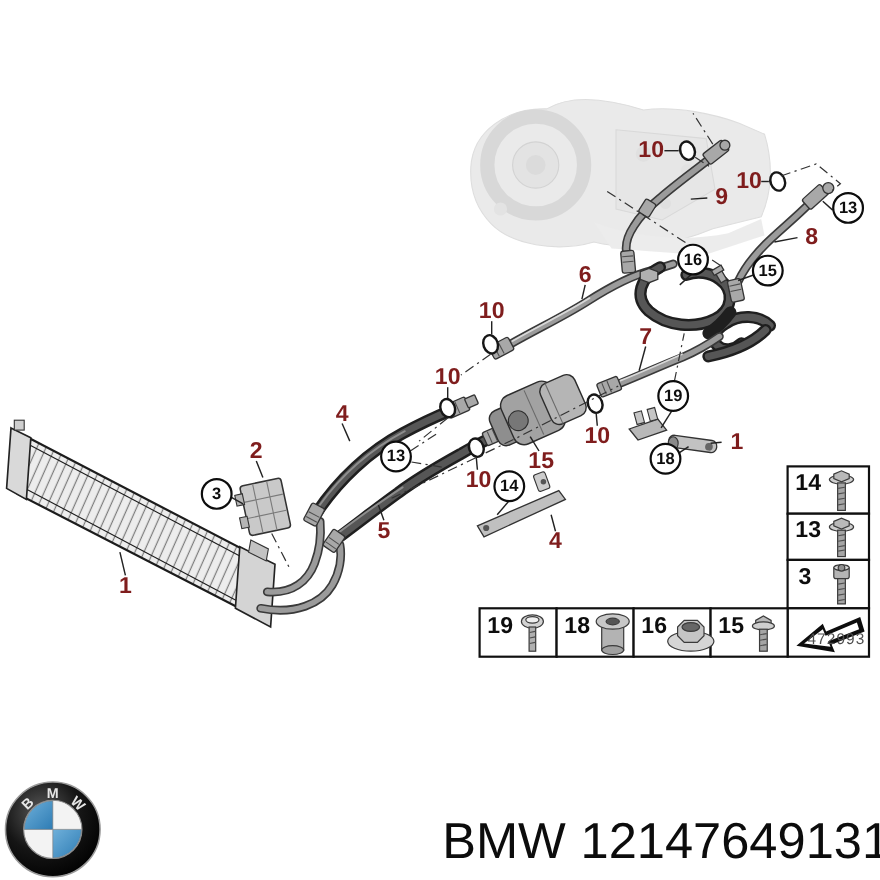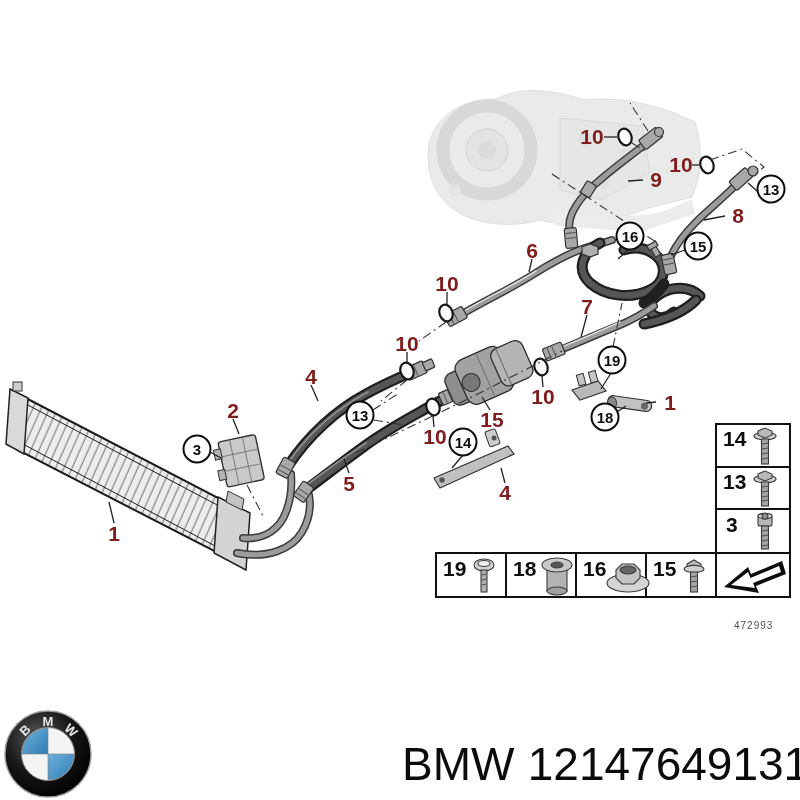--- a/index.html
+++ b/index.html
@@ -6,21 +6,21 @@
   #page{position:relative;width:800px;height:800px;background:#fff;overflow:hidden;
         font-family:"Liberation Sans",sans-serif;}
   #art{position:absolute;left:0;top:0;}
   .callout{position:absolute;transform:translate(-50%,-50%);font-weight:bold;
            font-size:21px;color:#7f1d1d;line-height:1;white-space:nowrap;text-align:right;}
   .circled{position:absolute;transform:translate(-50%,-50%);width:25px;height:25px;
            border:2px solid #0d0d0d;border-radius:50%;background:#fff;
            display:flex;align-items:center;justify-content:center;
            font-weight:bold;font-size:15px;color:#0d0d0d;}
   .legend-label{position:absolute;font-weight:bold;font-size:21px;color:#0d0d0d;line-height:1;}
-  #code{position:absolute;left:734px;top:620px;font-size:10px;color:#4e4e4e;letter-spacing:1px;}
+  #code{position:absolute;left:734px;top:572px;font-size:14px;color:#4e4e4e;letter-spacing:1px;}
   #part-line{position:absolute;left:402px;top:737px;font-size:46px;color:#0c0c0c;
              white-space:nowrap;}
   #part-line .num{margin-left:0.29em;}
   #logo{position:absolute;left:4px;top:710px;}
 </style>
 </head>
 <body>
 
 <div id="page">
 

